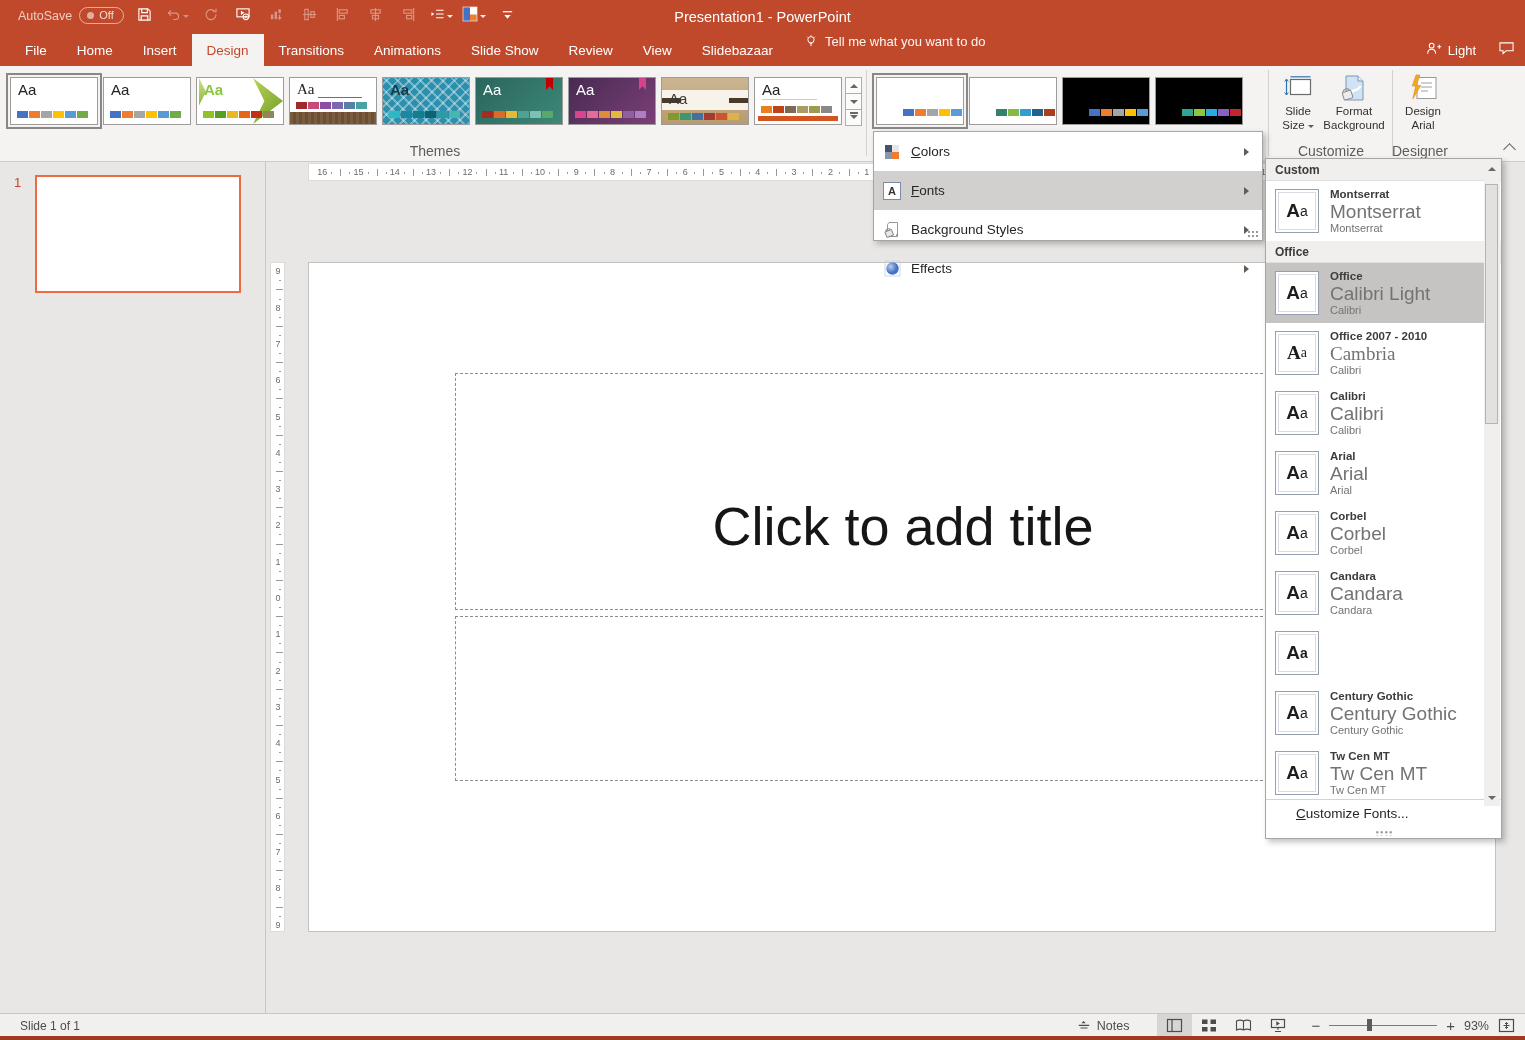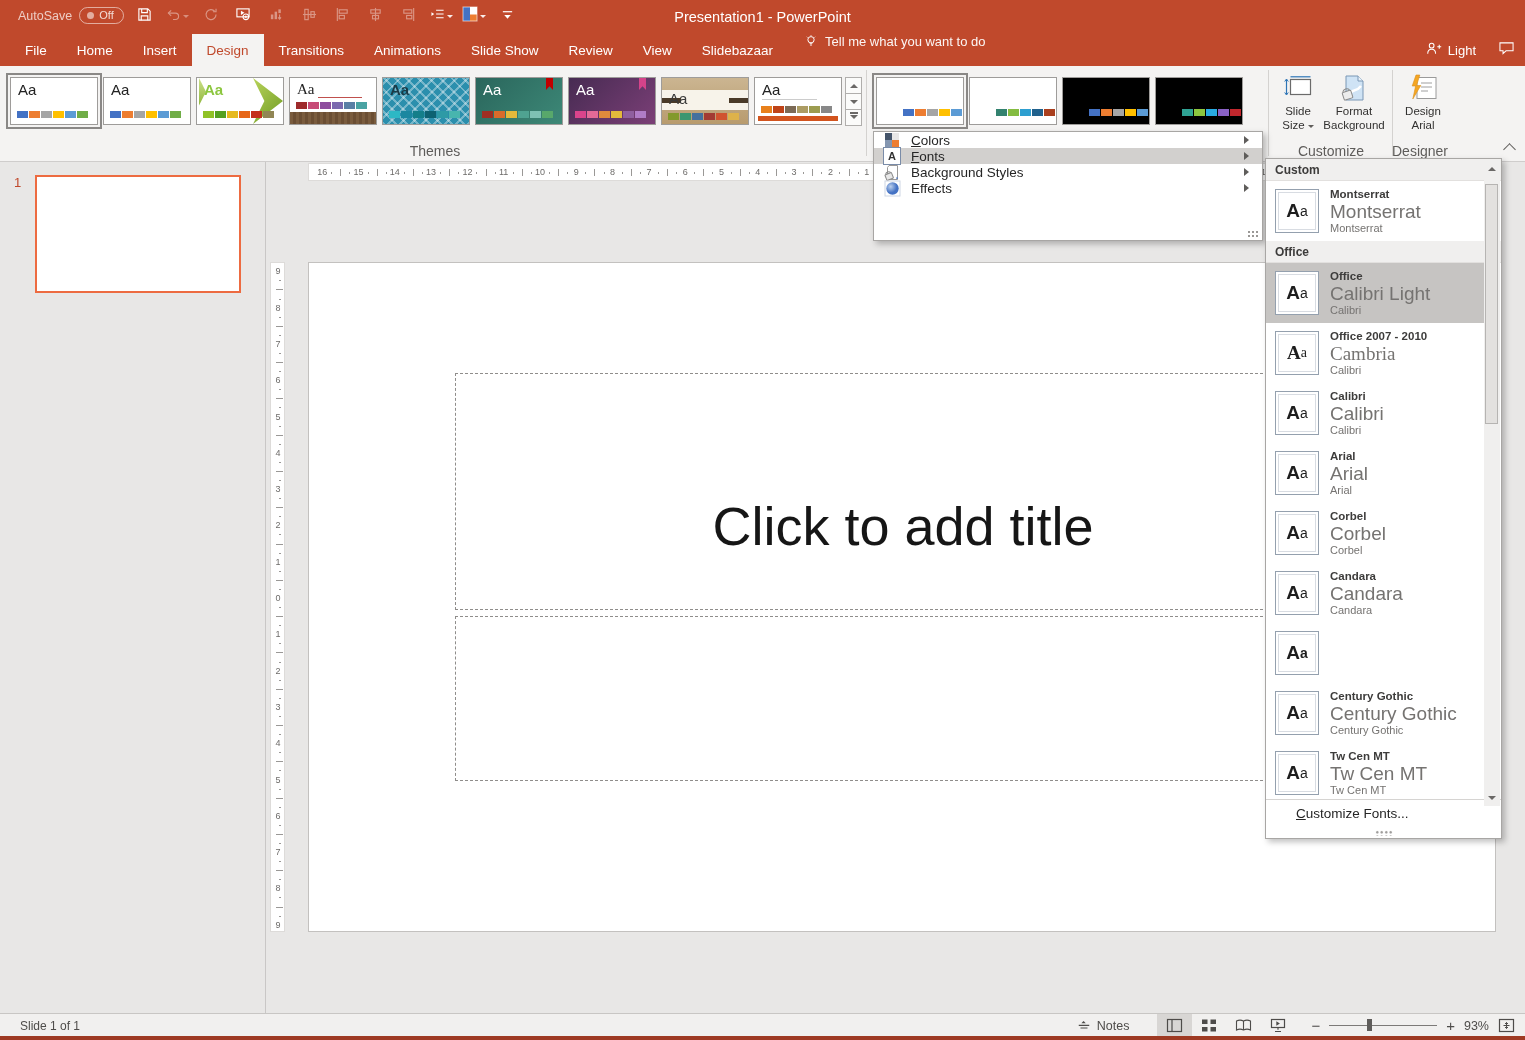--- a/index.html
+++ b/index.html
@@ -54,21 +54,21 @@
   .hruler{position:absolute;left:308px;top:2px;width:1188px;height:18px;background:#fff;border:1px solid #dddbd9;box-sizing:border-box;z-index:2;}
   .vruler{position:absolute;left:270px;top:101px;width:15px;height:670px;background:#fff;border:1px solid #dddbd9;box-sizing:border-box;z-index:2;}
   .rlab{position:absolute;font-size:9px;color:#6d6b69;}
   .rtick{position:absolute;background:#9a9896;}
   .canvas{position:absolute;left:308px;top:101px;width:1188px;height:670px;background:#fff;border:1px solid #c3c1bf;box-sizing:border-box;}
   .ph{position:absolute;border:1.2px dashed #8f8d8b;}
   .ph-title-text{position:absolute;left:147px;top:232px;width:894px;text-align:center;font-size:54px;font-weight:300;color:#161616;font-family:"Liberation Sans","DejaVu Sans",sans-serif;}
   .ph-sub-text{position:absolute;left:147px;top:356px;width:894px;text-align:center;font-size:25px;font-weight:300;color:#161616;}
   
   .vmenu{position:absolute;left:873px;top:131px;width:390px;height:110px;background:#fff;border:1px solid #a8a6a4;box-shadow:3px 3px 6px rgba(0,0,0,.25);z-index:50;box-sizing:border-box;}
-  .vmenu-item{height:16px;display:flex;align-items:center;position:relative;}
+  .vmenu-item{height:39px;display:flex;align-items:center;position:relative;}
   .vmenu-item.hl{background:#d2d0ce;}
   .vmenu-item .mic{width:18px;height:18px;margin:0 10px 0 9px;display:flex;align-items:center;justify-content:center;}
   .vmenu-item .lbl{font-size:13.5px;color:#262626;}
   .vmenu-arrow{position:absolute;right:9px;border:4px solid transparent;border-left:5px solid #5f5d5b;}
   .fonticon{width:16px;height:16px;border:1px solid #7a8ca8;background:#fff;display:flex;align-items:center;justify-content:center;font-size:11px;font-weight:bold;color:#333;}
   .grip{position:absolute;right:3px;bottom:2px;width:12px;height:8px;background-image:radial-gradient(#9a9896 1px,transparent 1.4px);background-size:4px 4px;}
   
   .fmenu{position:absolute;left:1265px;top:158px;width:237px;height:681px;background:#fff;border:1px solid #a8a6a4;box-shadow:3px 3px 6px rgba(0,0,0,.25);z-index:60;box-sizing:border-box;}
   .fsec{height:22px;background:#f0efee;border-bottom:1px solid #e2e0de;display:flex;align-items:center;padding-left:9px;font-size:12px;font-weight:bold;color:#3d3c3b;box-sizing:border-box;}
   .frow{height:60px;display:flex;align-items:center;position:relative;width:219px;}

